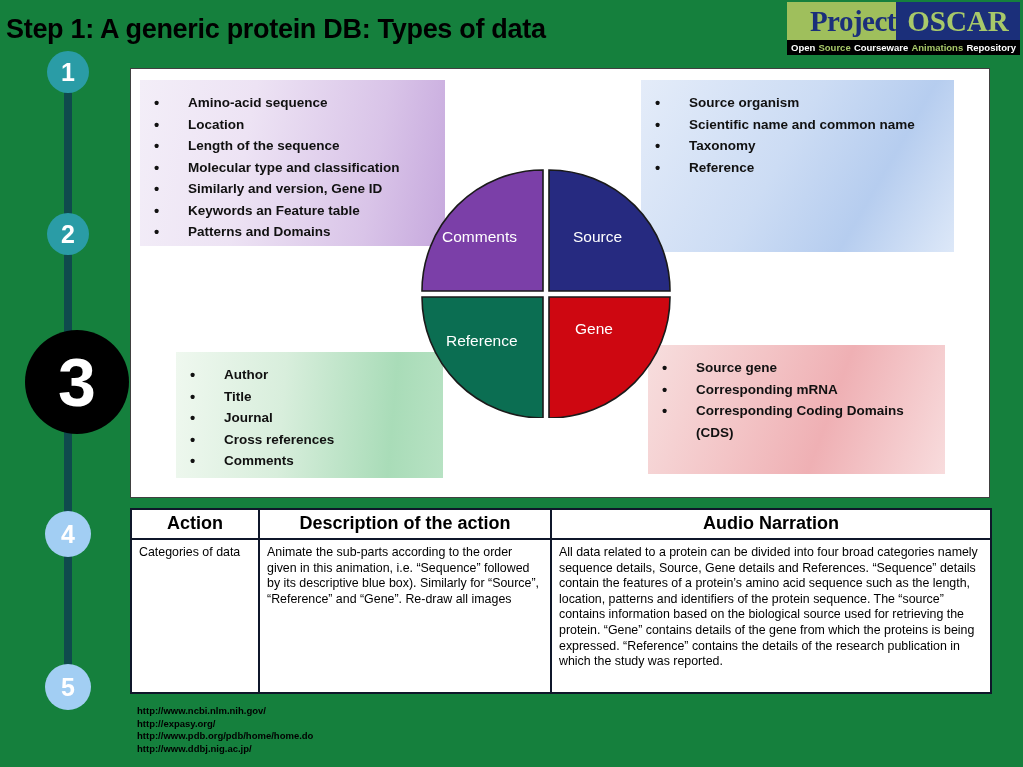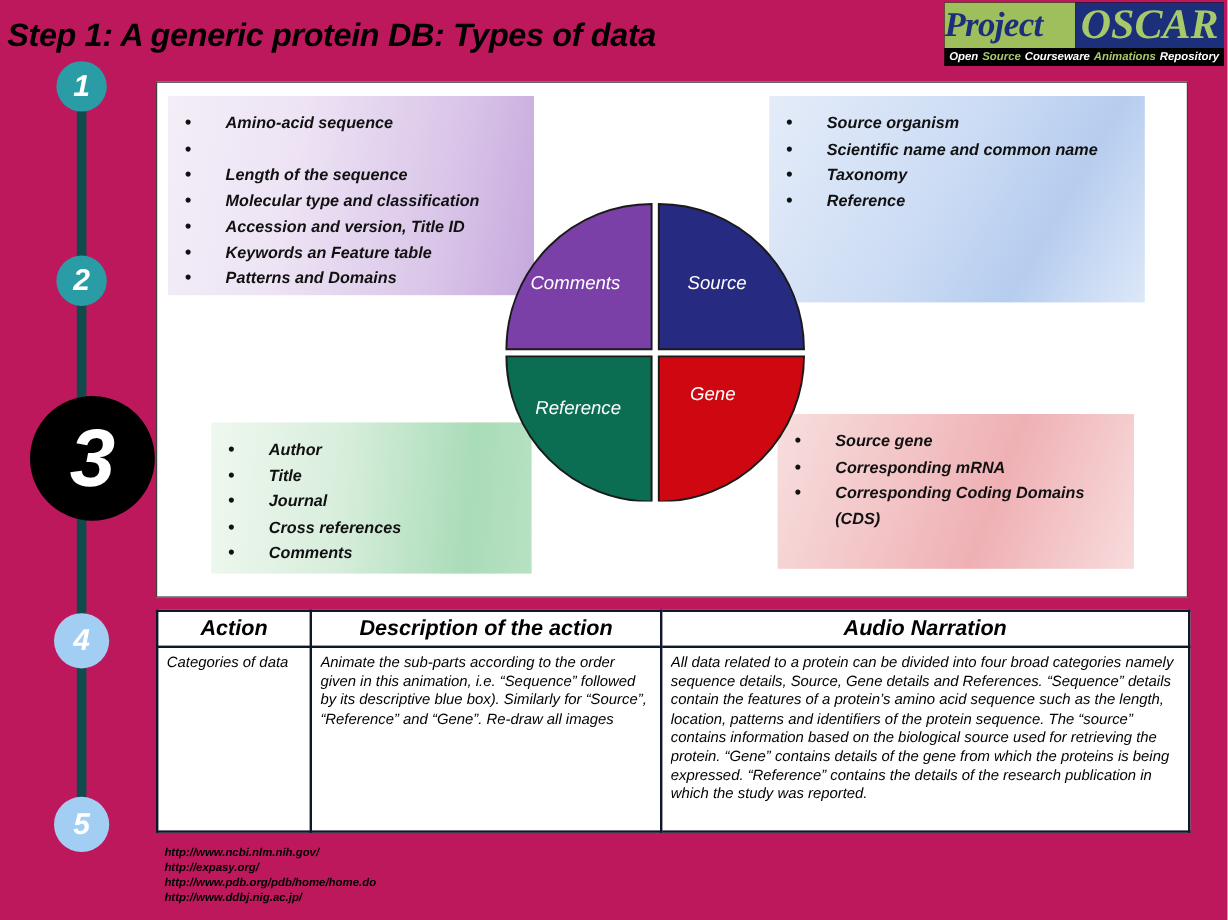--- a/index.html
+++ b/index.html
@@ -9,22 +9,21 @@
     height: 767px;
     background: #ffffff;
     font-family: "Liberation Sans", sans-serif;
     overflow: hidden;
   }
 
   #slide {
     position: relative;
     width: 1023px;
     height: 767px;
-    background: #be185d;
-    font-style: italic;
+    background: #15803d;
   }
 
   
   #slide-title {
     position: absolute;
     left: 6px;
     top: 14px;
     font-size: 27px;
     font-weight: bold;
     color: #000000;
@@ -44,30 +43,30 @@
   }
   .logo-top { display: flex; height: 38px; width: 100%; }
   .logo-project {
     flex: 0 0 109px;
     background: #9fbf5c;
     color: #1b2f7a;
     font-family: "Liberation Serif", serif;
     font-weight: bold;
     font-size: 29px;
     line-height: 38px;
-    text-align: left;
+    text-align: right;
     letter-spacing: -0.5px;
   }
   .logo-oscar {
     flex: 1 1 auto;
     background: #1b2f7a;
     color: #a8c96a;
     font-family: "Liberation Serif", serif;
     font-weight: bold;
-    font-size: 35px;
+    font-size: 29px;
     line-height: 38px;
     text-align: center;
     letter-spacing: 0px;
   }
   .logo-tagline {
     height: 15px;
     background: #000000;
     display: flex;
     align-items: center;
     justify-content: space-between;
@@ -257,32 +256,33 @@
   <div id="content-frame"></div>
 
   <div class="info-box" id="box-sequence">
     <ul>
       <li>
           <span class="bullet">•</span>
           <span class="btext">Amino-acid sequence</span>
         </li>
       <li>
           <span class="bullet">•</span>
+          <span class="btext">Location</span>
         </li>
       <li>
           <span class="bullet">•</span>
           <span class="btext">Length of the sequence</span>
         </li>
       <li>
           <span class="bullet">•</span>
           <span class="btext">Molecular type and classification</span>
         </li>
       <li>
           <span class="bullet">•</span>
-          <span class="btext">Accession  and version, Title ID</span>
+          <span class="btext">Similarly  and version, Gene ID</span>
         </li>
       <li>
           <span class="bullet">•</span>
           <span class="btext">Keywords an Feature table</span>
         </li>
       <li>
           <span class="bullet">•</span>
           <span class="btext">Patterns and Domains</span>
         </li>
     </ul>

